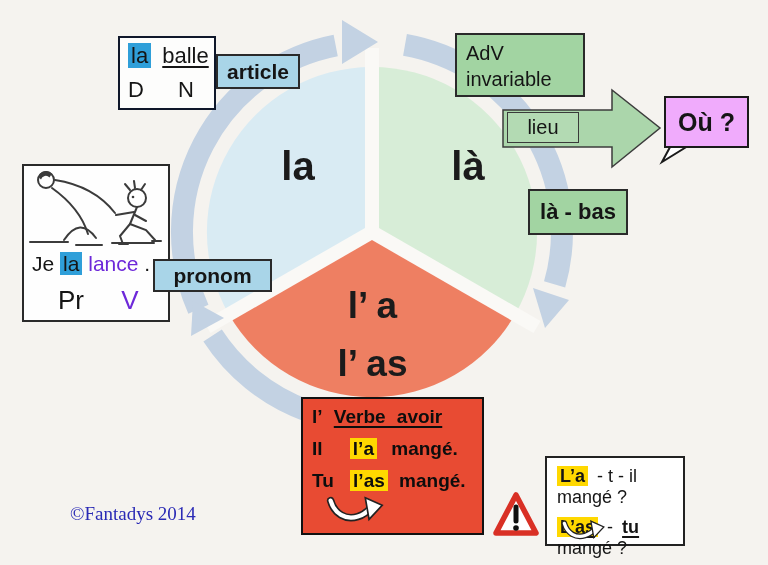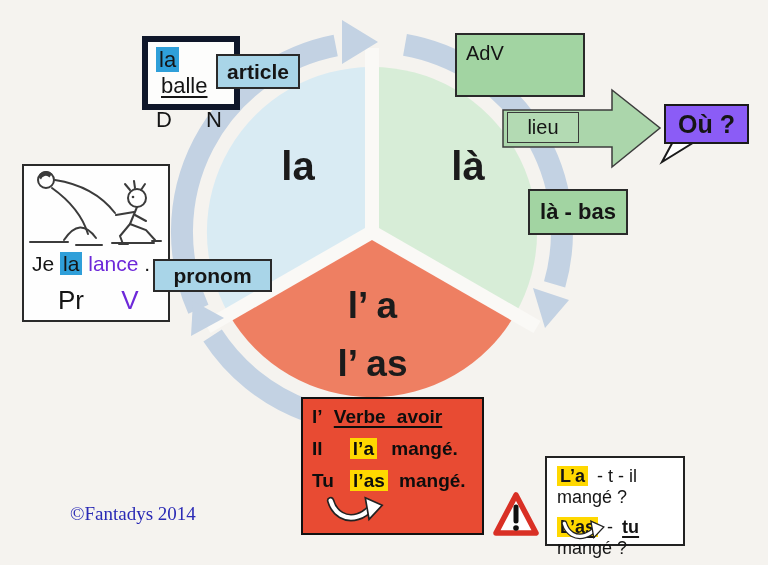--- a/index.html
+++ b/index.html
@@ -13,37 +13,37 @@
   svg{display:block;}
   .bgsvg{position:absolute; left:0; top:0; z-index:1;}
   .lay{z-index:2;}
   .b{font-weight:bold;}
   .u{text-decoration:underline; text-decoration-thickness:2px; text-underline-offset:3px;}
   .hl-blue{background:#2f9fd9; padding:0 3px;}
   .hl-yellow{background:#ffd800; padding:0 3px;}
   .red{color:#6d28d9;}
 
   .box-la-balle{left:118px; top:36px; width:98px; height:74px; background:#fdfdfc;
-    border:6px solid #0f172a; font-size:22px; padding:5px 0 0 8px; box-sizing:border-box;margin-left:24px;}
+    border:2px solid #0f172a; font-size:22px; padding:5px 0 0 8px; box-sizing:border-box;}
   .box-la-balle .tags{margin-top:8px;}
   .box-la-balle .tag-n{margin-left:28px;}
 
   .label-article{left:216px; top:54px; width:84px; height:35px; background:#a9d5e8;
     border:2px solid #2a2a2a; font-size:21px; font-weight:bold;
     display:flex; align-items:center; justify-content:center; box-sizing:border-box;}
 
   .box-adv{left:455px; top:33px; width:130px; height:64px; background:#a2d4a2;
     border:2px solid #2a2a2a; font-size:20px; font-weight:normal; line-height:1.3;
     padding:5px 0 0 9px; box-sizing:border-box;}
 
   .label-lieu{left:507px; top:112px; width:72px; height:31px; background:#b3dab3;
     border:1.5px solid #3a3a3a; font-size:20px;
     display:flex; align-items:center; justify-content:center; box-sizing:border-box;}
 
-  .bubble-ou{left:664px; top:104px; width:85px; height:40px; background:#8b5cf6;
+  .bubble-ou{left:664px; top:96px; width:85px; height:52px; background:#f0abfc;
     border:2.5px solid #1a1a1a; font-size:25px; font-weight:bold;
     display:flex; align-items:center; justify-content:center; box-sizing:border-box;}
 
   .box-la-bas{left:528px; top:189px; width:100px; height:46px; background:#a2d4a2;
     border:2px solid #2a2a2a; font-size:22px; font-weight:bold;
     display:flex; align-items:center; justify-content:center; box-sizing:border-box;}
 
   .box-pronom-ex{left:22px; top:164px; width:148px; height:158px; background:#fefefe;
     border:2px solid #2a2a2a; box-sizing:border-box; padding-top:2px;}
   .box-pronom-ex .sentence{font-size:21px; margin:2px 0 0 8px; white-space:nowrap;}
@@ -119,20 +119,21 @@
     <div class="tags">
       <span>D</span>
       <span class="tag-n">N</span>
     </div>
   </div>
 
   <div class="abs lay label-article">article</div>
 
   <div class="abs lay box-adv">
     <div>AdV</div>
+    <div>invariable</div>
   </div>
 
   <div class="abs lay label-lieu">lieu</div>
 
   <div class="abs lay bubble-ou">Où ?</div>
 
   <div class="abs lay box-la-bas">là - bas</div>
 
   <div class="abs lay box-pronom-ex">
     <svg width="140" height="82" viewBox="0 0 140 82">

